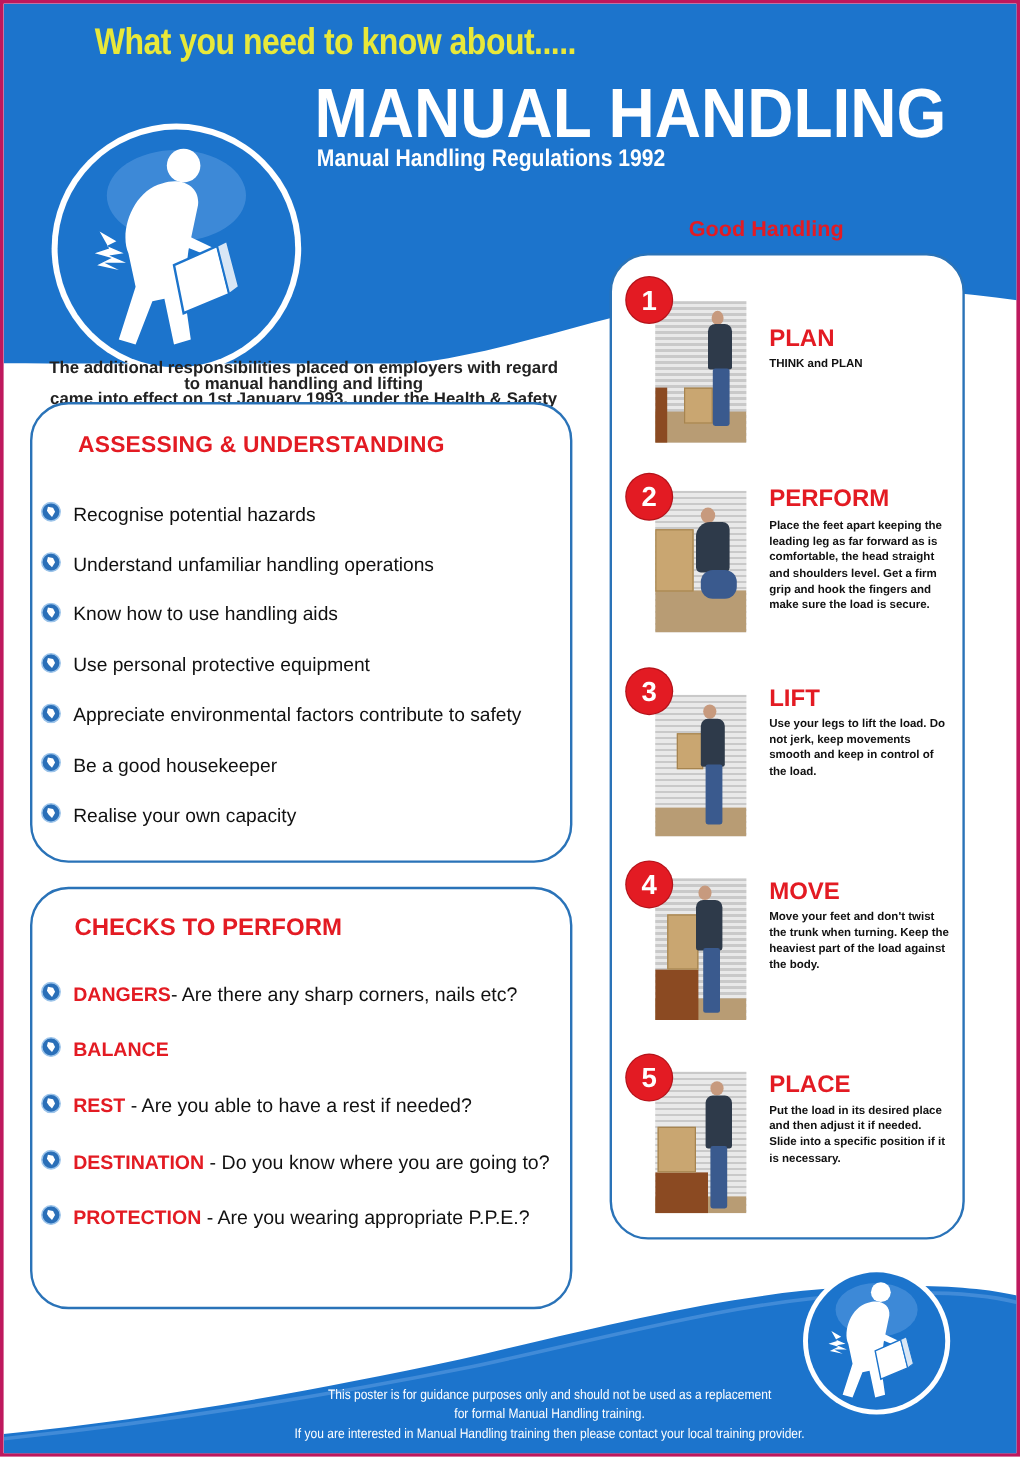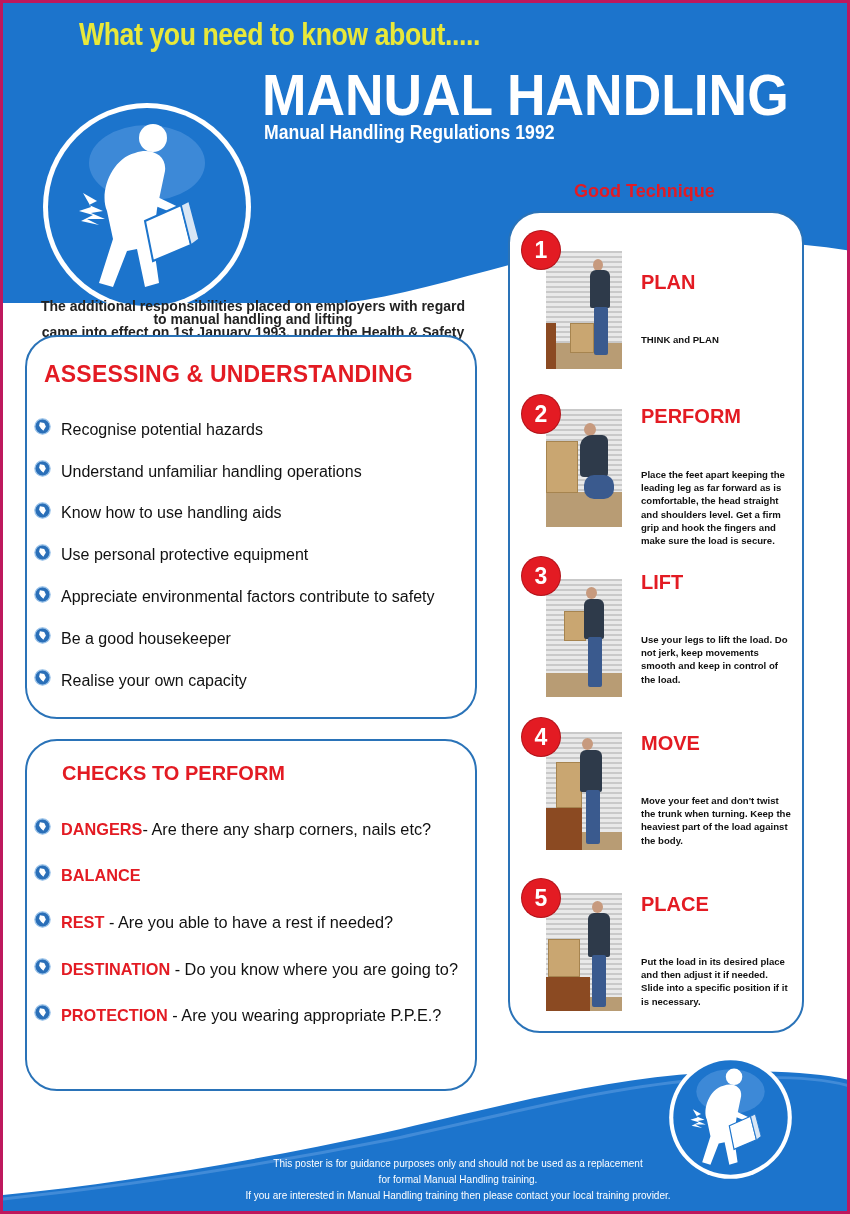--- a/index.html
+++ b/index.html
@@ -20,21 +20,21 @@
   .footer-icon { position: absolute; left: 665px; top: 1052px; width: 125px; height: 125px; }
 
   .intro { position: absolute; left: 30px; top: 297px; width: 440px; text-align: center; font-size: 14px; font-weight: bold; color: #222; line-height: 13px; }
 
   .panel { position: absolute; border: 2px solid #2a73b8; border-radius: 32px; background: #fff; }
   .panel-assess { left: 22px; top: 332px; width: 452px; height: 384px; }
   .panel-checks { left: 22px; top: 736px; width: 452px; height: 352px; }
   .panel-steps { left: 505px; top: 208px; width: 296px; height: 822px; }
 
   .panel-title { position: absolute; font-weight: bold; color: #e31b23; white-space: nowrap; }
-  .assess-title { left: 17px; top: 24px; font-size: 23px; letter-spacing: 0.2px; }
+  .assess-title { left: 38px; top: 24px; font-size: 19px; letter-spacing: 0.2px; }
   .checks-title { left: 35px; top: 21px; font-size: 20px; }
 
   .bullet-list { position: absolute; left: 7px; list-style: none; }
   .assess-list { top: 72px; }
   .checks-list { top: 65px; }
   .bullet-list li { display: flex; align-items: center; white-space: nowrap; }
   .assess-list li { height: 41.8px; font-size: 16px; color: #111; }
   .checks-list li { height: 46.6px; font-size: 16.3px; color: #111; }
   .bullet-icon { width: 17px; height: 17px; margin-right: 10px; flex: 0 0 17px; position: relative; top: -3px; }
   .check-key { color: #e31b23; font-weight: bold; }
@@ -45,21 +45,21 @@
   .step { position: absolute; left: 0; width: 296px; height: 150px; }
   .step-badge { position: absolute; left: 12px; width: 38px; height: 38px; border-radius: 50%; background: #e31b23; color: #fff; font-weight: bold; font-size: 23px; text-align: center; line-height: 38px; box-shadow: 0 0 0 1px #b3131a; }
   .step-photo { position: absolute; left: 36px; width: 76px; height: 118px; overflow: hidden; background: repeating-linear-gradient(to bottom, #c9c9c9 0px, #c9c9c9 2px, #e9e9e9 2px, #e9e9e9 5px); }
   .step-photo .floor { position: absolute; left: 0; bottom: 0; width: 100%; height: 22%; background: #b89c74; }
   .step-photo .box { position: absolute; background: #c9a671; border: 1px solid #a6844f; }
   .step-photo .person-body { position: absolute; background: #2e3a4a; border-radius: 6px 6px 2px 2px; }
   .step-photo .person-head { position: absolute; background: #c79a7e; border-radius: 50%; }
   .step-photo .person-legs { position: absolute; background: #3a5a8e; border-radius: 2px; }
   .step-photo .table { position: absolute; background: #8b4a22; }
   .step-name { position: absolute; left: 131px; font-size: 20px; font-weight: bold; color: #e31b23; white-space: nowrap; }
-  .step-desc { position: absolute; left: 131px; width: 150px; font-size: 9.6px; font-weight: bold; color: #111; line-height: 13.2px; margin-top: 36px; }
+  .step-desc { position: absolute; left: 131px; width: 150px; font-size: 9.6px; font-weight: bold; color: #111; line-height: 13.2px; }
 
   .footer-text { position: absolute; left: 160px; top: 1152px; width: 590px; text-align: center; color: #fff; font-size: 11.4px; line-height: 16px; font-family: "Liberation Sans Narrow", "Liberation Sans", sans-serif; }
   .footer-text div { white-space: nowrap; transform: scaleX(0.88); }
 </style>
 </head>
 <body>
 
 <div class="page">
 
   <svg class="top-wave" viewBox="0 0 850 300" preserveAspectRatio="none">
@@ -198,21 +198,21 @@
             <circle cx="10" cy="10" r="9" fill="#2a6fb8"></circle>
             <circle cx="10" cy="10" r="9" fill="none" stroke="#9cc4ea" stroke-width="1.5"></circle>
             <path d="M7,5 L12,6 L14,10 L11,15 L8,12 L6,9 Z" fill="#fff"></path>
           </svg>
           <span class="check-key">PROTECTION</span>
           <span class="check-text" style="white-space:pre"> - Are you wearing appropriate P.P.E.?</span>
         </li>
     </ul>
   </div>
 
-  <div class="good-tech">Good Technique</div>
+  <div class="good-tech">Good Handling</div>
 
   <div class="panel panel-steps">
 
     <div class="step" style="top:18px;">
       <div class="step-photo" style="top:20px;">
         <div class="floor"></div>
         <div class="table" style="left:0;top:72px;width:10px;height:46px;"></div>
         <div class="box" style="left:24px;top:72px;width:24px;height:30px;"></div>
         <div class="person-head" style="left:47px;top:8px;width:10px;height:12px;"></div>
         <div class="person-body" style="left:44px;top:19px;width:20px;height:38px;"></div>

